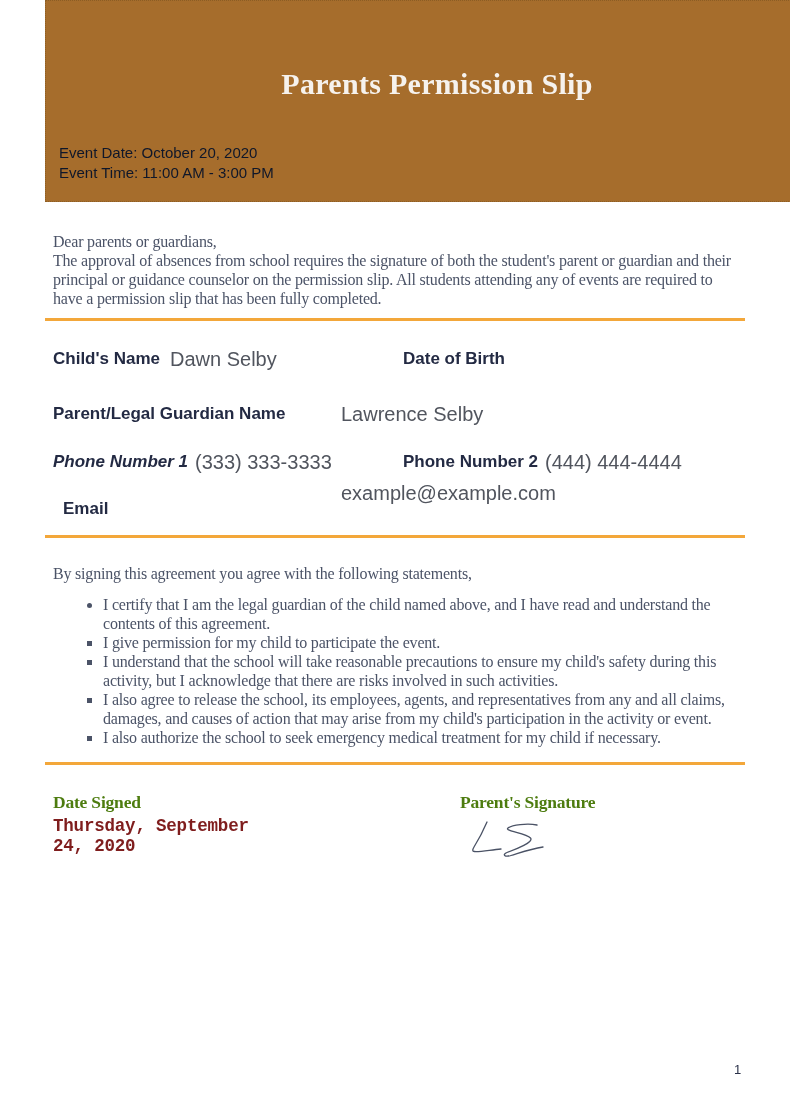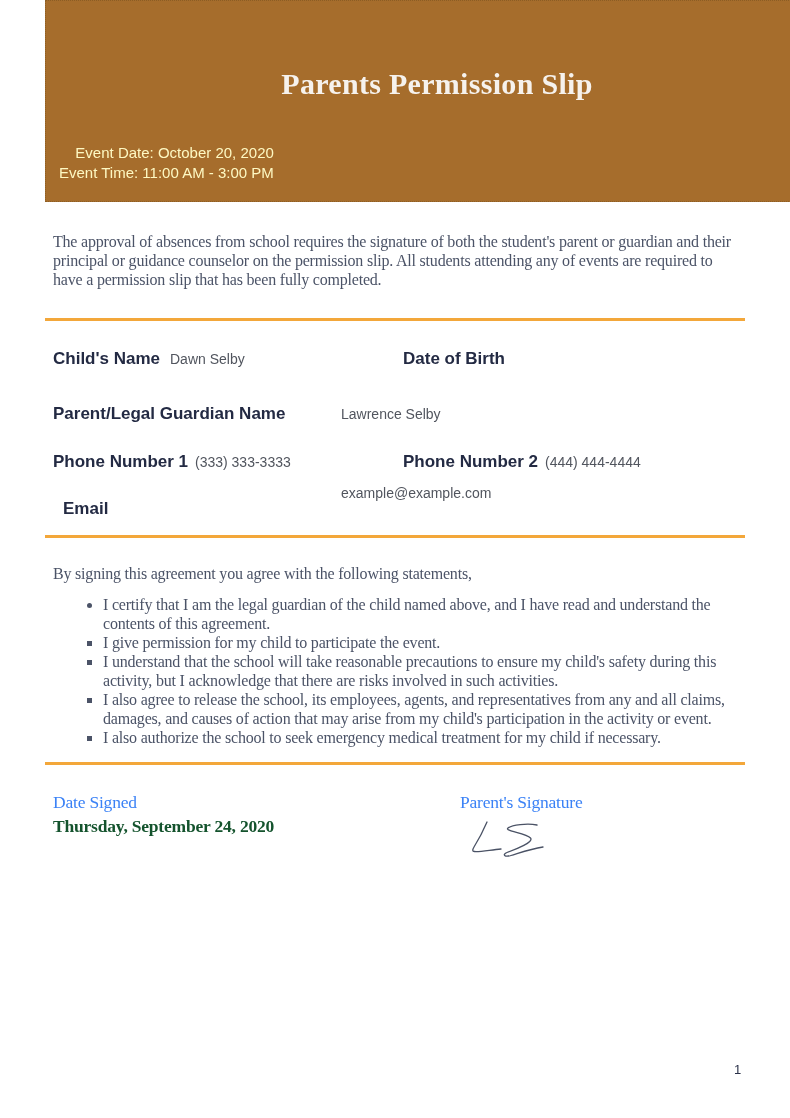--- a/index.html
+++ b/index.html
@@ -23,52 +23,52 @@
     box-sizing:border-box;
   }
   .header-title{
     margin-top:66px;text-align:center;
     font-family:"Liberation Serif","DejaVu Serif",serif;
     font-weight:bold;font-size:30px;letter-spacing:.3px;
     color:var(--title-white);
   }
   .header-event{
     position:absolute;left:13px;top:142px;
-    color:#fef9c3;font-size:15px;line-height:20px;text-align:right;
+    color:#0f172a;font-size:15px;line-height:20px;
   }
   .divider{
     position:absolute;left:45px;width:700px;height:3px;
     background:var(--divider-orange);
   }
   .divider-1{top:318px;}
   .divider-2{top:535px;}
   .divider-3{top:762px;}
   .serif-block{
     font-family:"Liberation Serif","DejaVu Serif",serif;
     color:var(--serif-text);font-size:16px;line-height:19px;letter-spacing:-0.2px;
   }
   .intro{position:absolute;left:53px;top:232px;width:692px;}
   .field-label{
     position:absolute;font-size:17px;font-weight:bold;color:var(--label-navy);line-height:18px;
   }
   .field-value{
-    position:absolute;font-size:14px;color:var(--value-gray);line-height:19px;
+    position:absolute;font-size:20px;color:var(--value-gray);line-height:19px;
   }
   .agreement{position:absolute;left:53px;top:564px;width:694px;}
   .agreement ul{margin:12px;padding-left:38px;}
   .agreement li{list-style-type:square;}
   .agreement li:first-child{list-style-type:disc;}
   .signoff-label{
     position:absolute;font-family:"Liberation Serif","DejaVu Serif",serif;
-    font-weight:normal;font-size:17.5px;color:#3b82f6;line-height:20px;letter-spacing:-0.2px;
+    font-weight:bold;font-size:17.5px;color:#4d7c0f;line-height:20px;letter-spacing:-0.2px;
   }
   .date-signed-value{
     position:absolute;left:53px;top:816px;width:235px;
-    font-family:Liberation Serif, serif;
-    font-weight:bold;font-size:17.5px;color:#14532d;line-height:20px;letter-spacing:-0.2px;
+    font-family:Liberation Mono, monospace;
+    font-weight:bold;font-size:17.5px;color:#7f1d1d;line-height:20px;letter-spacing:-0.2px;
   }
   .signature-svg{position:absolute;left:457px;top:811px;}
   .page-number{
     position:absolute;left:734px;top:1062px;
     font-size:13px;color:#2b3149;
   }
 </style>
 </head>
 <body>
 
@@ -76,34 +76,35 @@
 
   <div class="header">
     <div class="header-title">Parents Permission Slip</div>
     <div class="header-event">
       <div>Event Date: October 20, 2020</div>
       <div>Event Time: 11:00 AM - 3:00 PM</div>
     </div>
   </div>
 
   <div class="intro serif-block">
+    <div>Dear parents or guardians,</div>
     <div>The approval of absences from school requires the signature of both the student's parent or guardian and their principal or guidance counselor on the permission slip. All students attending any of events are required to have a permission slip that has been fully completed.</div>
   </div>
 
   <div class="divider divider-1"></div>
 
   <div class="field-label" style="left:53px;top:350px;">Child's Name</div>
   <div class="field-value" style="left:170px;top:350px;">Dawn Selby</div>
 
   <div class="field-label" style="left:403px;top:350px;">Date of Birth</div>
 
   <div class="field-label" style="left:53px;top:405px;">Parent/Legal Guardian Name</div>
   <div class="field-value" style="left:341px;top:405px;">Lawrence Selby</div>
 
-  <div class="field-label" style="left:53px;top:453px;">Phone Number 1</div>
+  <div class="field-label" style="left:53px;top:453px;font-style:italic;">Phone Number 1</div>
   <div class="field-value" style="left:195px;top:453px;">(333) 333-3333</div>
 
   <div class="field-label" style="left:403px;top:453px;">Phone Number 2</div>
   <div class="field-value" style="left:545px;top:453px;">(444) 444-4444</div>
 
   <div class="field-label" style="left:63px;top:500px;">Email</div>
   <div class="field-value" style="left:341px;top:484px;">example@example.com</div>
 
   <div class="divider divider-2"></div>
 

